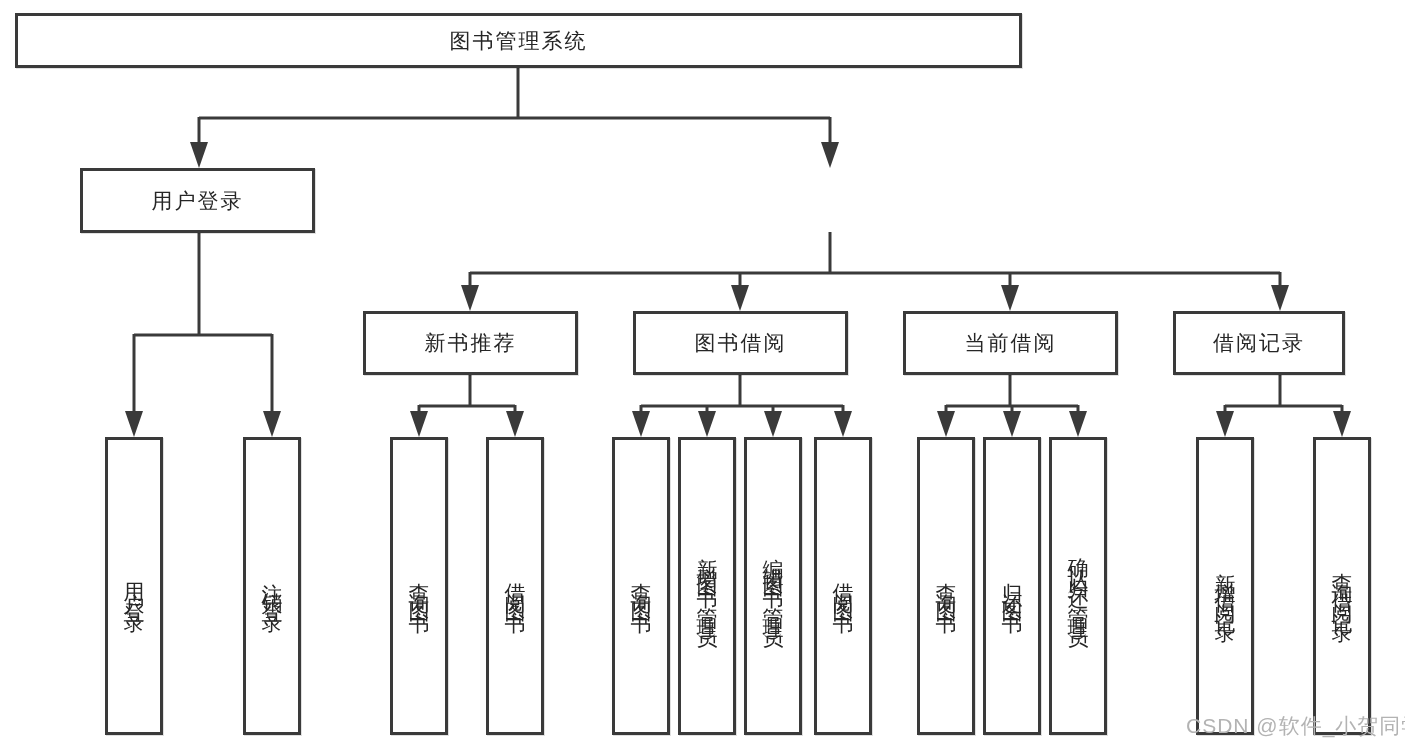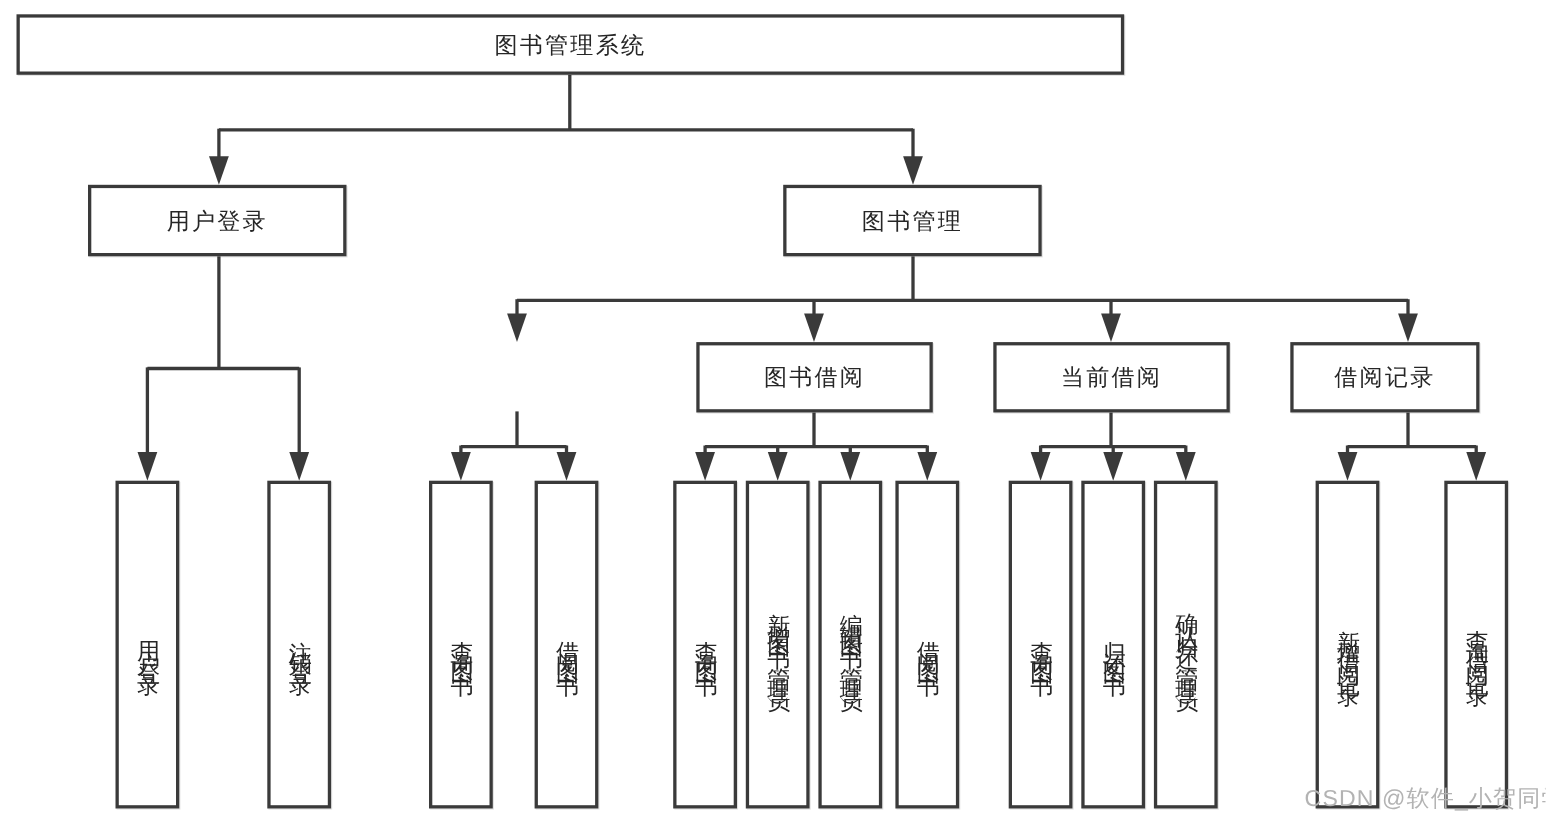--- a/index.html
+++ b/index.html
@@ -97,24 +97,24 @@
     </g>
   </svg>
 
   <div class="node" style="left:15px;top:13px;width:1007px;height:55px">
     <span>图书管理系统</span>
   </div>
 
   <div class="node" style="left:80px;top:168px;width:235px;height:65px">
     <span>用户登录</span>
   </div>
-  <div class="node" style="left:712px;top:168px;width:235px;height:65px">
-    <span>图书管理</span>
+
+  <div class="node" style="left:363px;top:311px;width:215px;height:64px">
+    <span>新书推荐</span>
   </div>
-
   <div class="node" style="left:633px;top:311px;width:215px;height:64px">
     <span>图书借阅</span>
   </div>
   <div class="node" style="left:903px;top:311px;width:215px;height:64px">
     <span>当前借阅</span>
   </div>
   <div class="node" style="left:1173px;top:311px;width:172px;height:64px">
     <span>借阅记录</span>
   </div>
 

